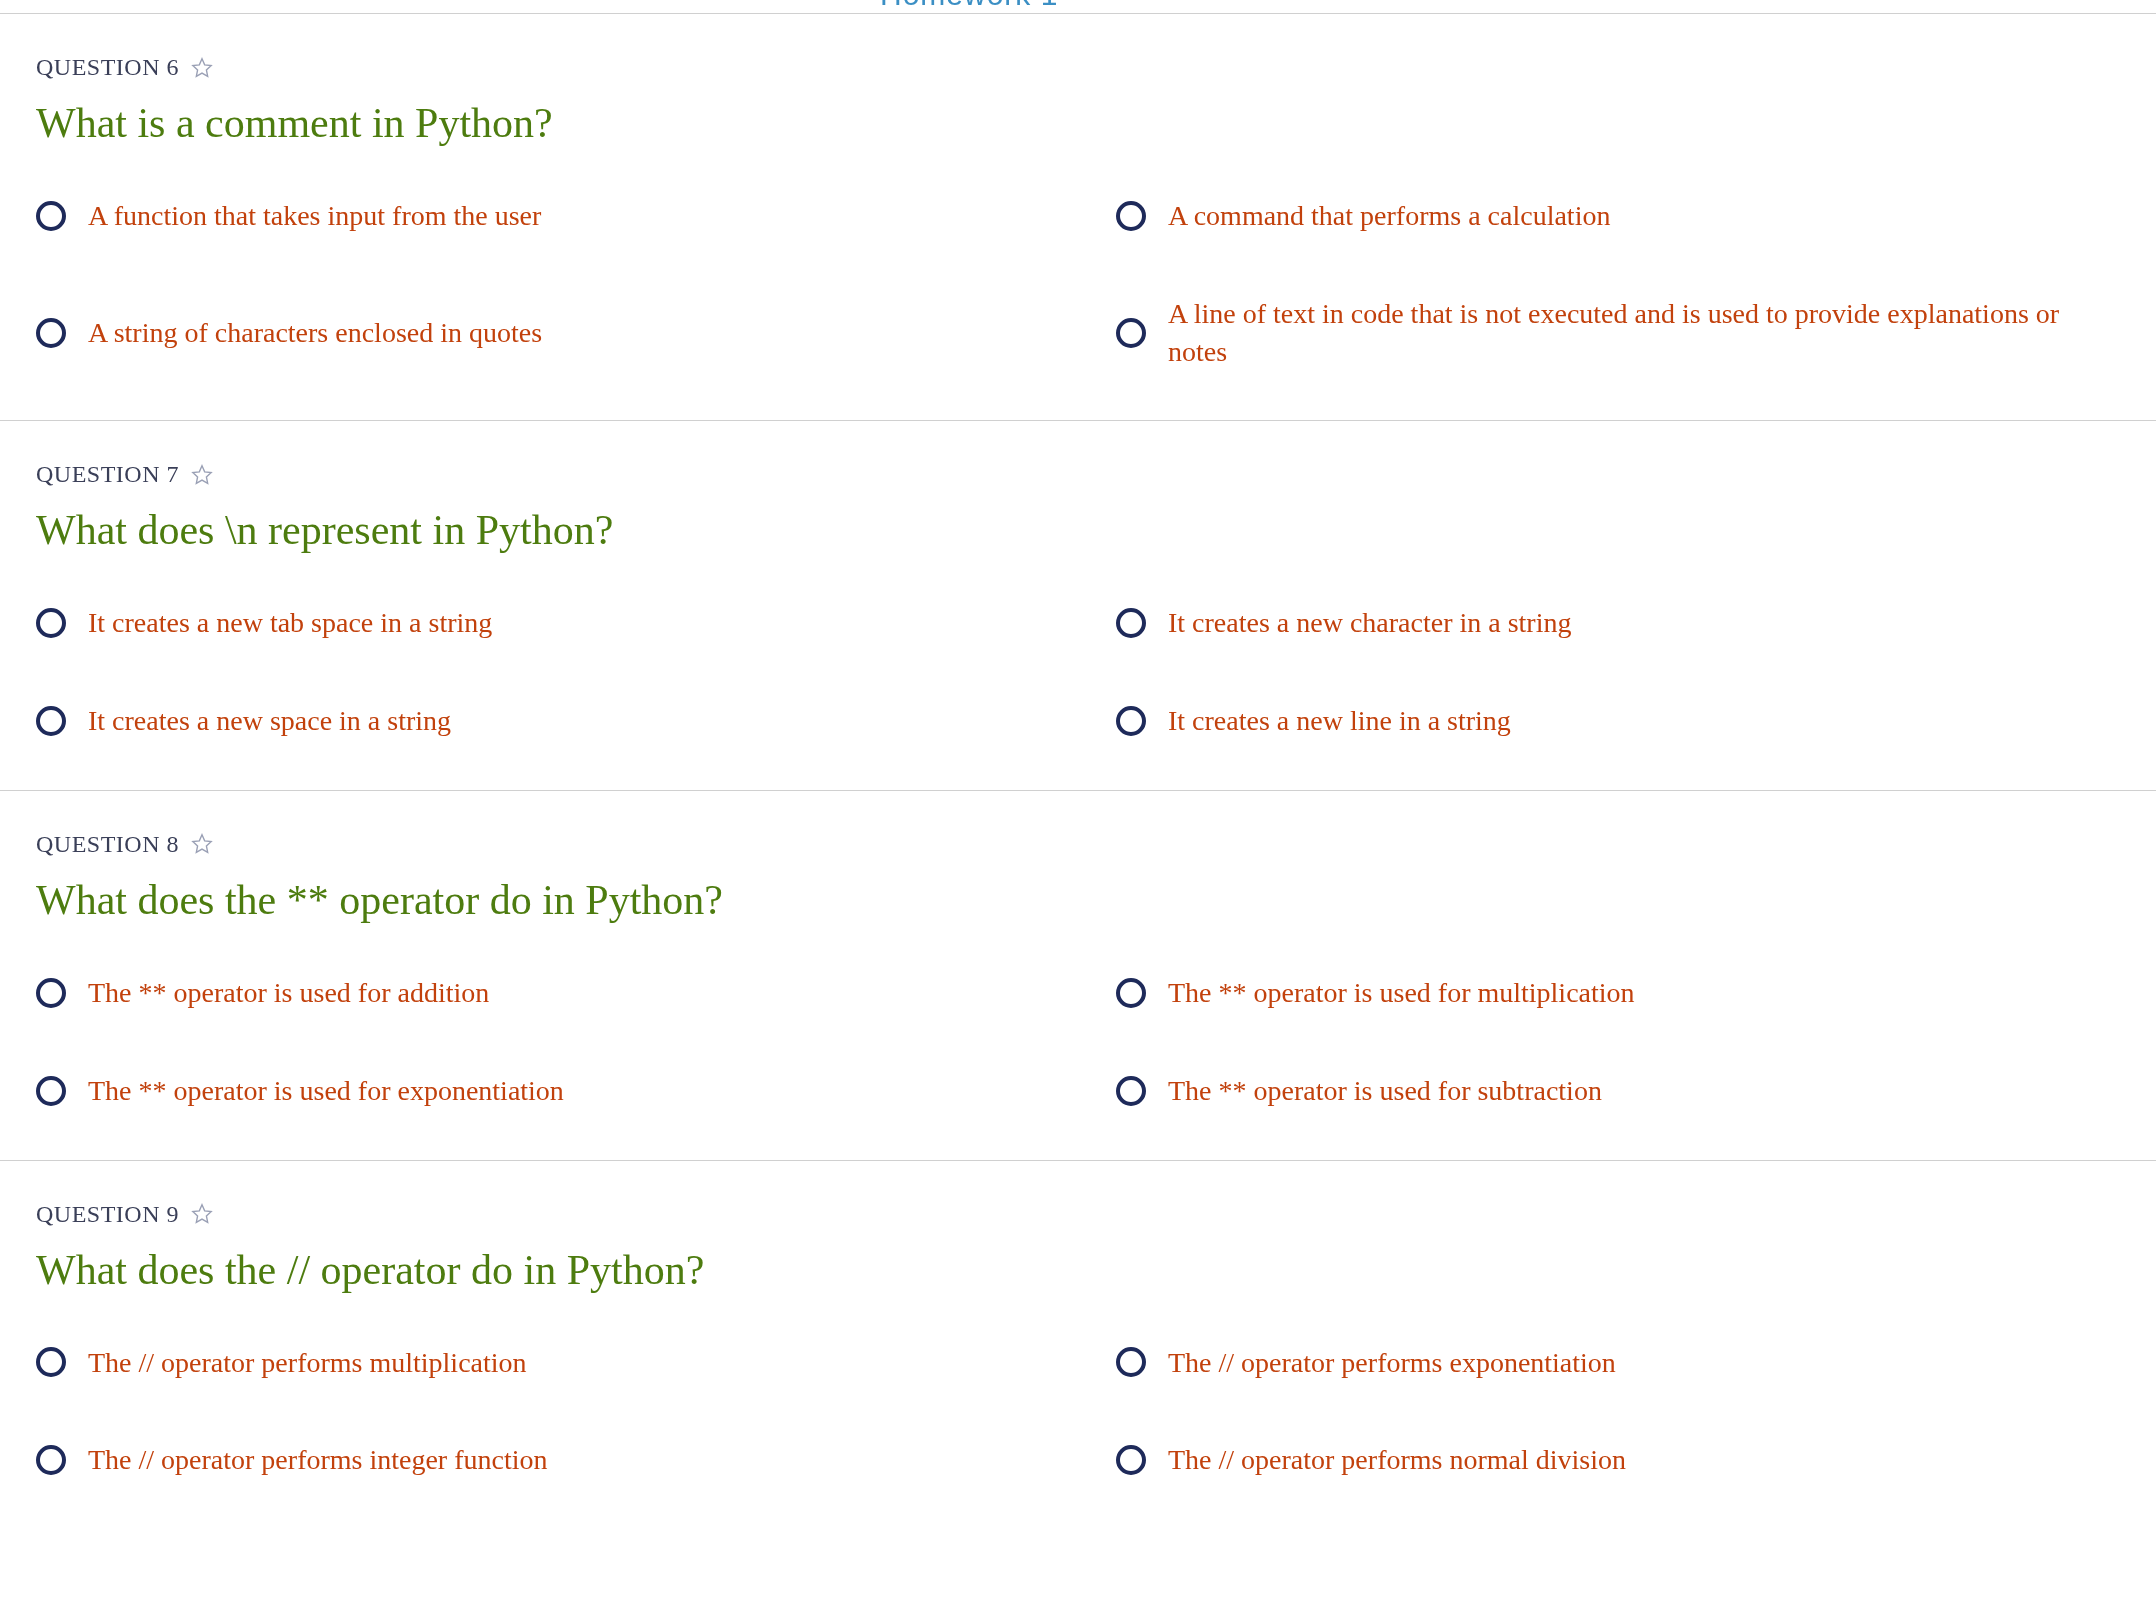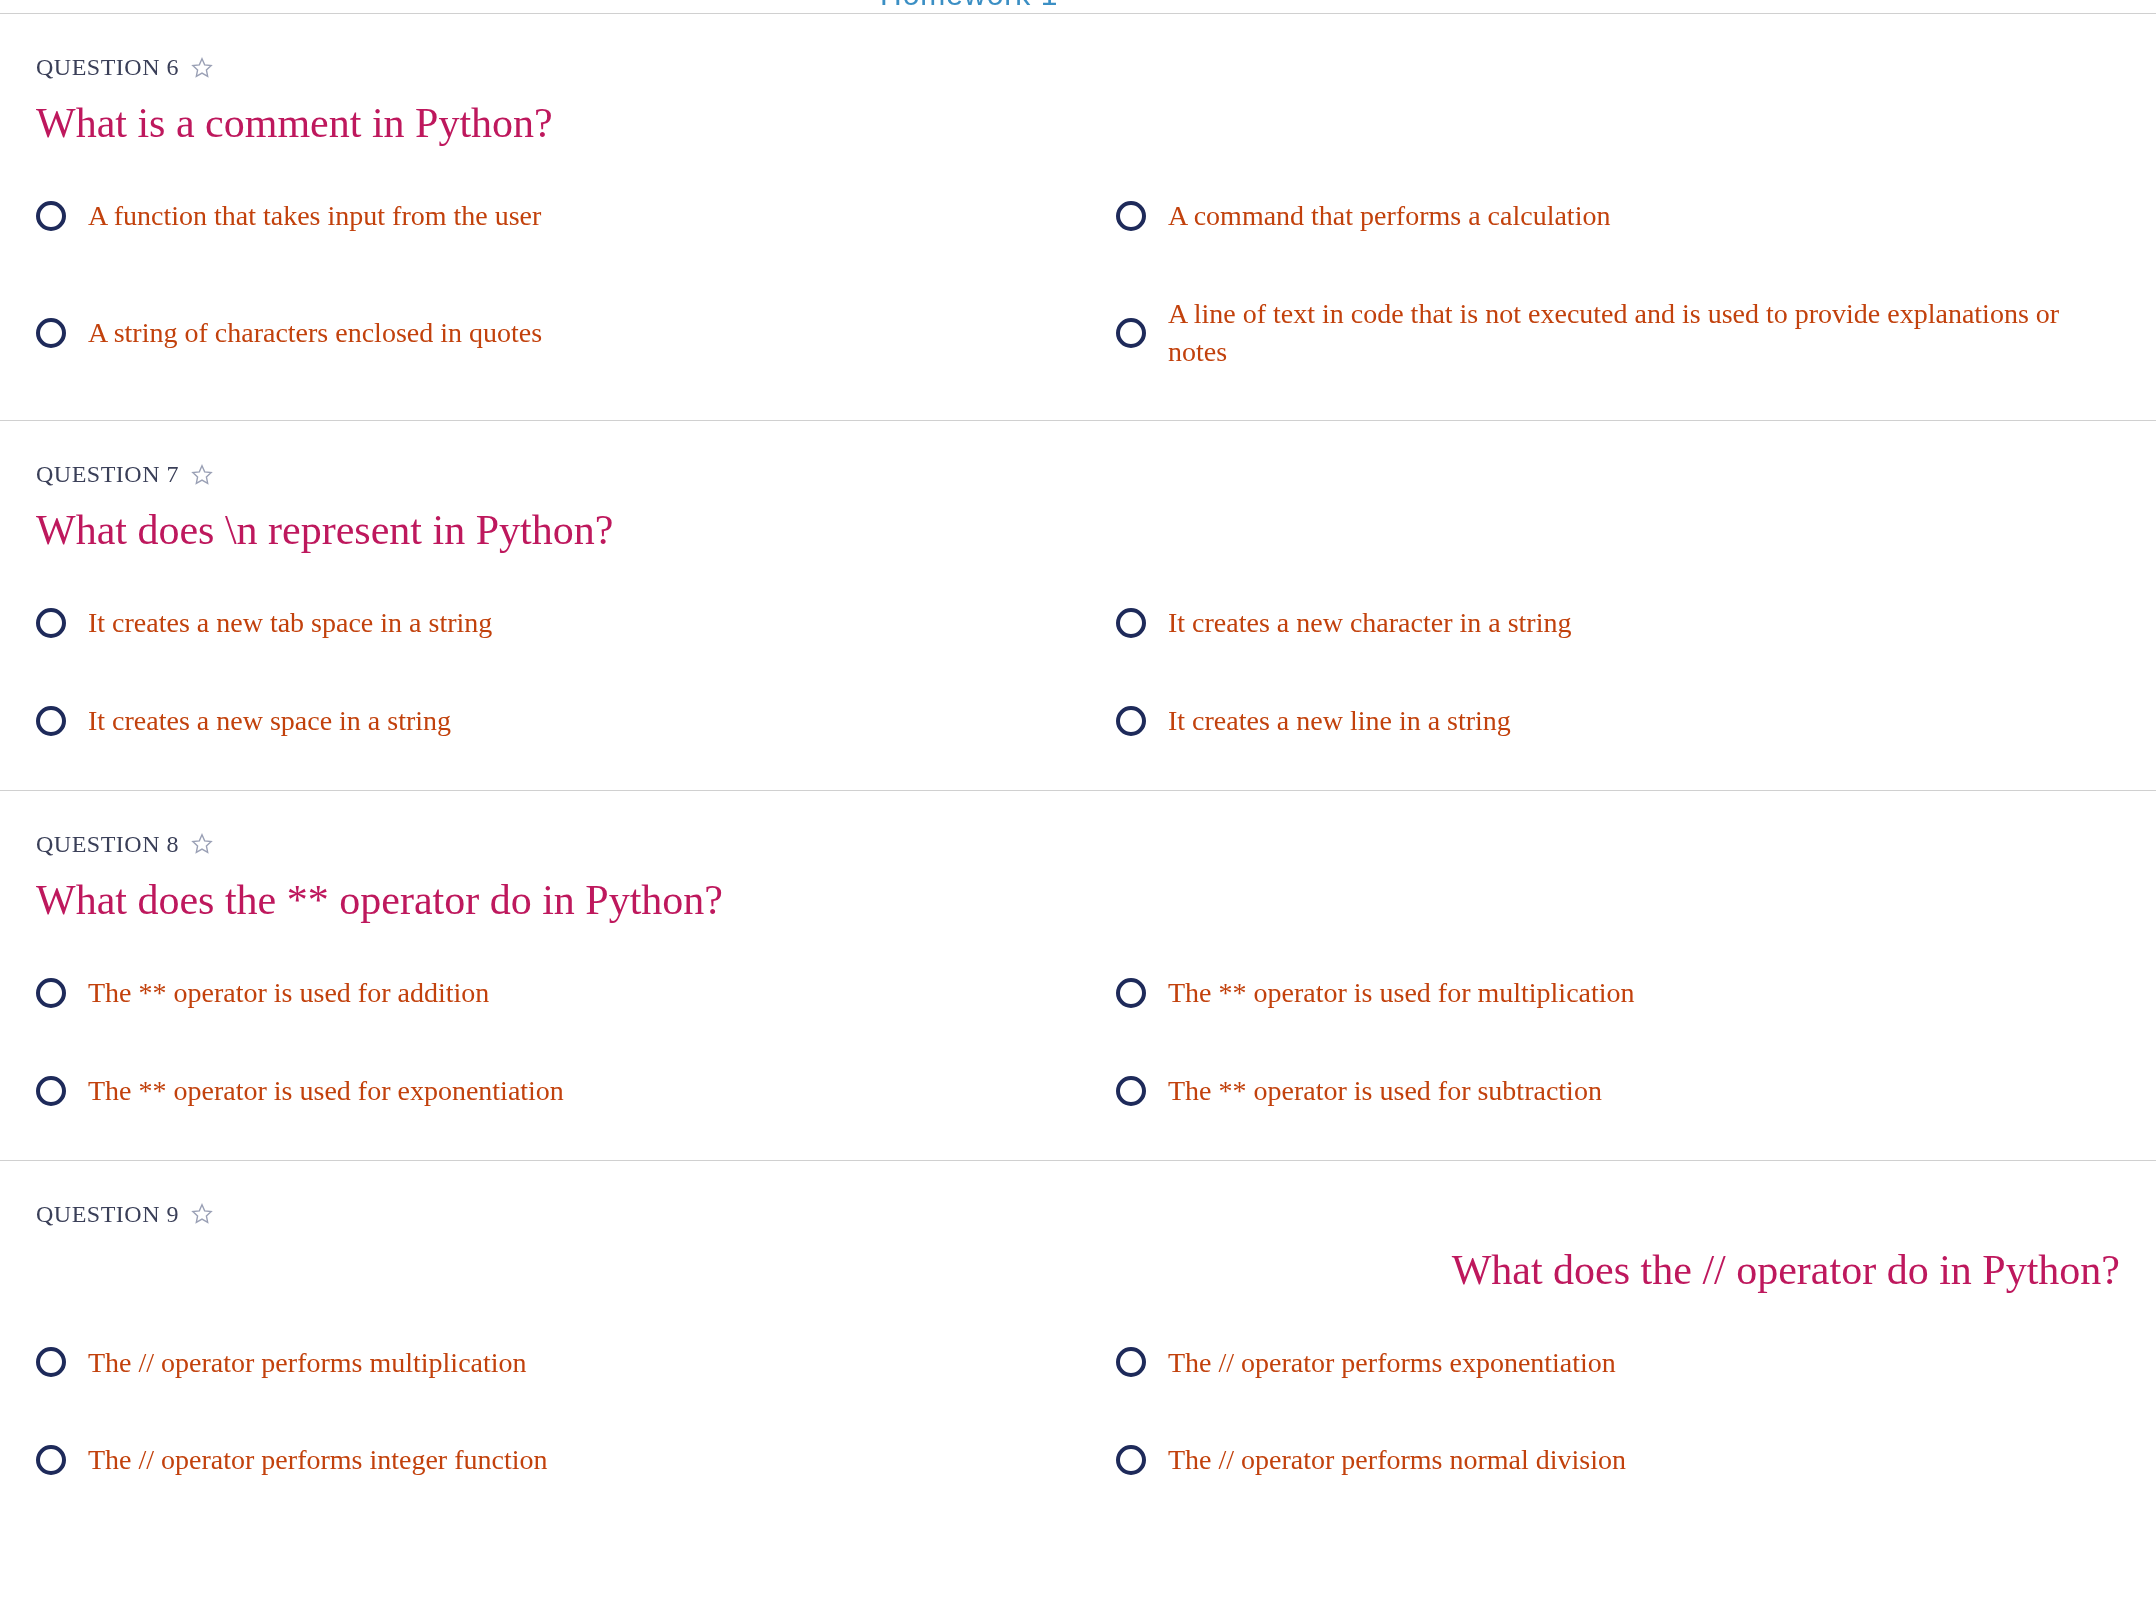--- a/index.html
+++ b/index.html
@@ -40,21 +40,21 @@
     color: #3a3f58;
   }
   .star-icon {
     width: 22px;
     height: 22px;
     flex-shrink: 0;
   }
   .star-icon svg { display: block; }
   .question-text {
     font-size: 42px;
-    color: #be185d;
+    color: #4d7c0f;
     margin-bottom: 50px;
     font-weight: 400;
   }
   .options-grid {
     display: grid;
     grid-template-columns: 1040px 1fr;
     column-gap: 40px;
     row-gap: 60px;
   }
   .option {
@@ -166,21 +166,21 @@
       <span class="radio"></span>
       <span class="option-text">The ** operator is used for exponentiation</span>
     </div>
     <div class="option">
       <span class="radio"></span>
       <span class="option-text">The ** operator is used for subtraction</span>
     </div>
   </div>
 </div>
 
-<div class="question-block" style="border-bottom:none;text-align:right;">
+<div class="question-block" style="border-bottom:none;">
   <div class="question-label-row">
     <span class="question-label">QUESTION 9</span>
     <span class="star-icon">
       <svg viewBox="0 0 24 24" fill="none" stroke="#9aa0b5" stroke-width="1.5">
         <polygon points="12,2 14.9,8.6 22,9.3 16.8,14.1 18.2,21.2 12,17.6 5.8,21.2 7.2,14.1 2,9.3 9.1,8.6"></polygon>
       </svg>
     </span>
   </div>
   <h2 class="question-text">What does the // operator do in Python?</h2>
   <div class="options-grid">

